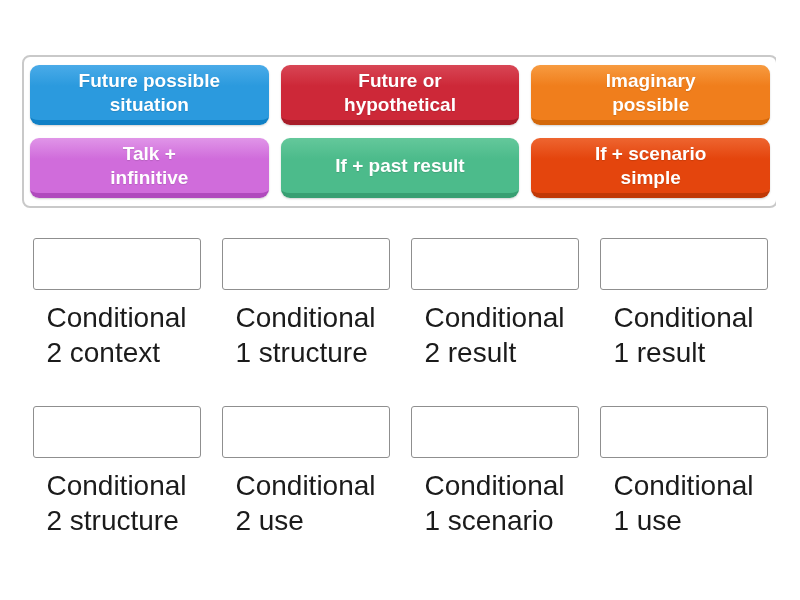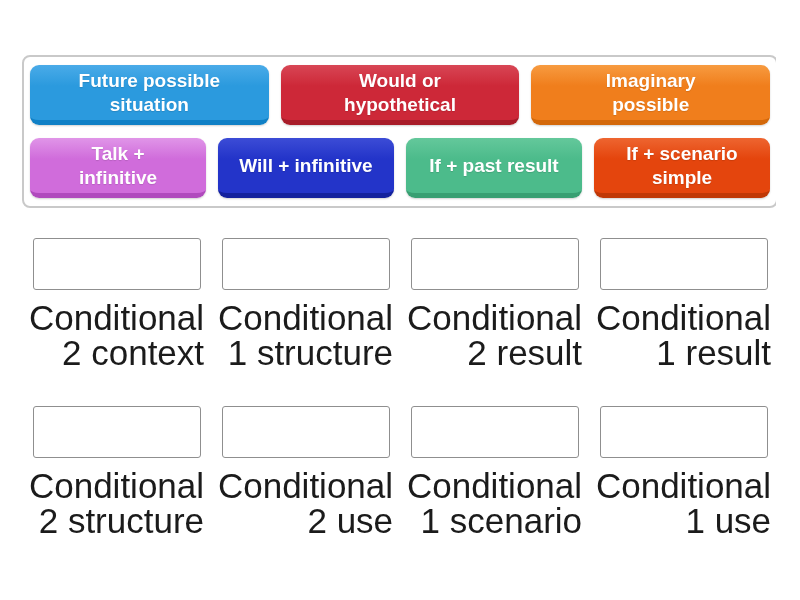--- a/index.html
+++ b/index.html
@@ -69,45 +69,44 @@
   }
   .dropzone {
     width: 168px; height: 52px;
     box-sizing: border-box;
     background: #ffffff;
     border: 1px solid #8f8f8f;
     border-radius: 3px;
   }
   .dzlabel {
     margin-top: 10px;
-    font-size: 35px;
+    font-size: 28px;
     line-height: 35px;
     color: #1b1b1b;
-    text-align: right;
+    text-align: left;
     white-space: pre-line;
   }
 </style>
 </head>
 <body>
 
 <div class="stage">
 
   <div class="bank">
     <div class="bank-row">
       <div class="tile" style="--c: #2b9ade; --cl: #4aabe8; --cd: #1080c6;">Future possible
 situation</div>
-      <div class="tile" style="--c: #cd2838; --cl: #d84655; --cd: #a81c29;">Would or
+      <div class="tile" style="--c: #cd2838; --cl: #d84655; --cd: #a81c29;">Future or
 hypothetical</div>
       <div class="tile" style="--c: #f07e1c; --cl: #f79b40; --cd: #d3680a;">Imaginary
 possible</div>
     </div>
     <div class="bank-row">
       <div class="tile" style="--c: #d06cdb; --cl: #e095e8; --cd: #b04abd;">Talk +
 infinitive</div>
-      <div class="tile" style="--c: #2334c9; --cl: #3c4cd6; --cd: #13219d;">Will + infinitive</div>
       <div class="tile" style="--c: #4cbb8b; --cl: #64c89b; --cd: #389f72;">If + past result</div>
       <div class="tile" style="--c: #e4450d; --cl: #ee6530; --cd: #c03806;">If + scenario
 simple</div>
     </div>
   </div>
 
   <div class="targets row1">
     <div class="cell">
       <div class="dropzone"></div>
       <div class="dzlabel">Conditional

